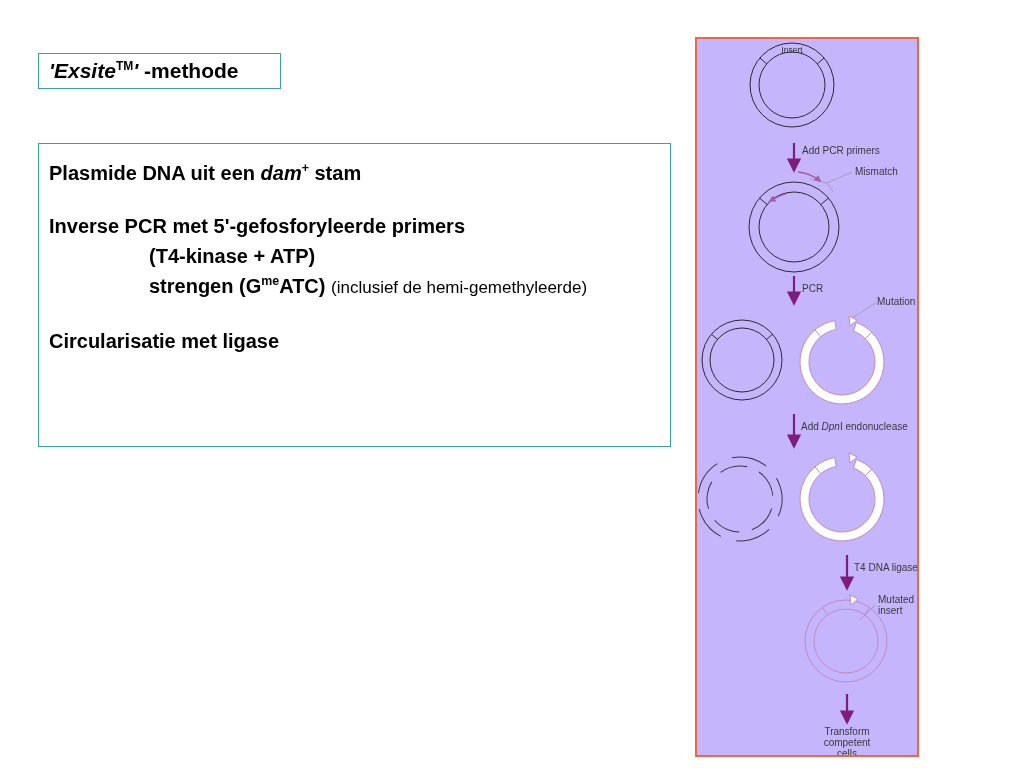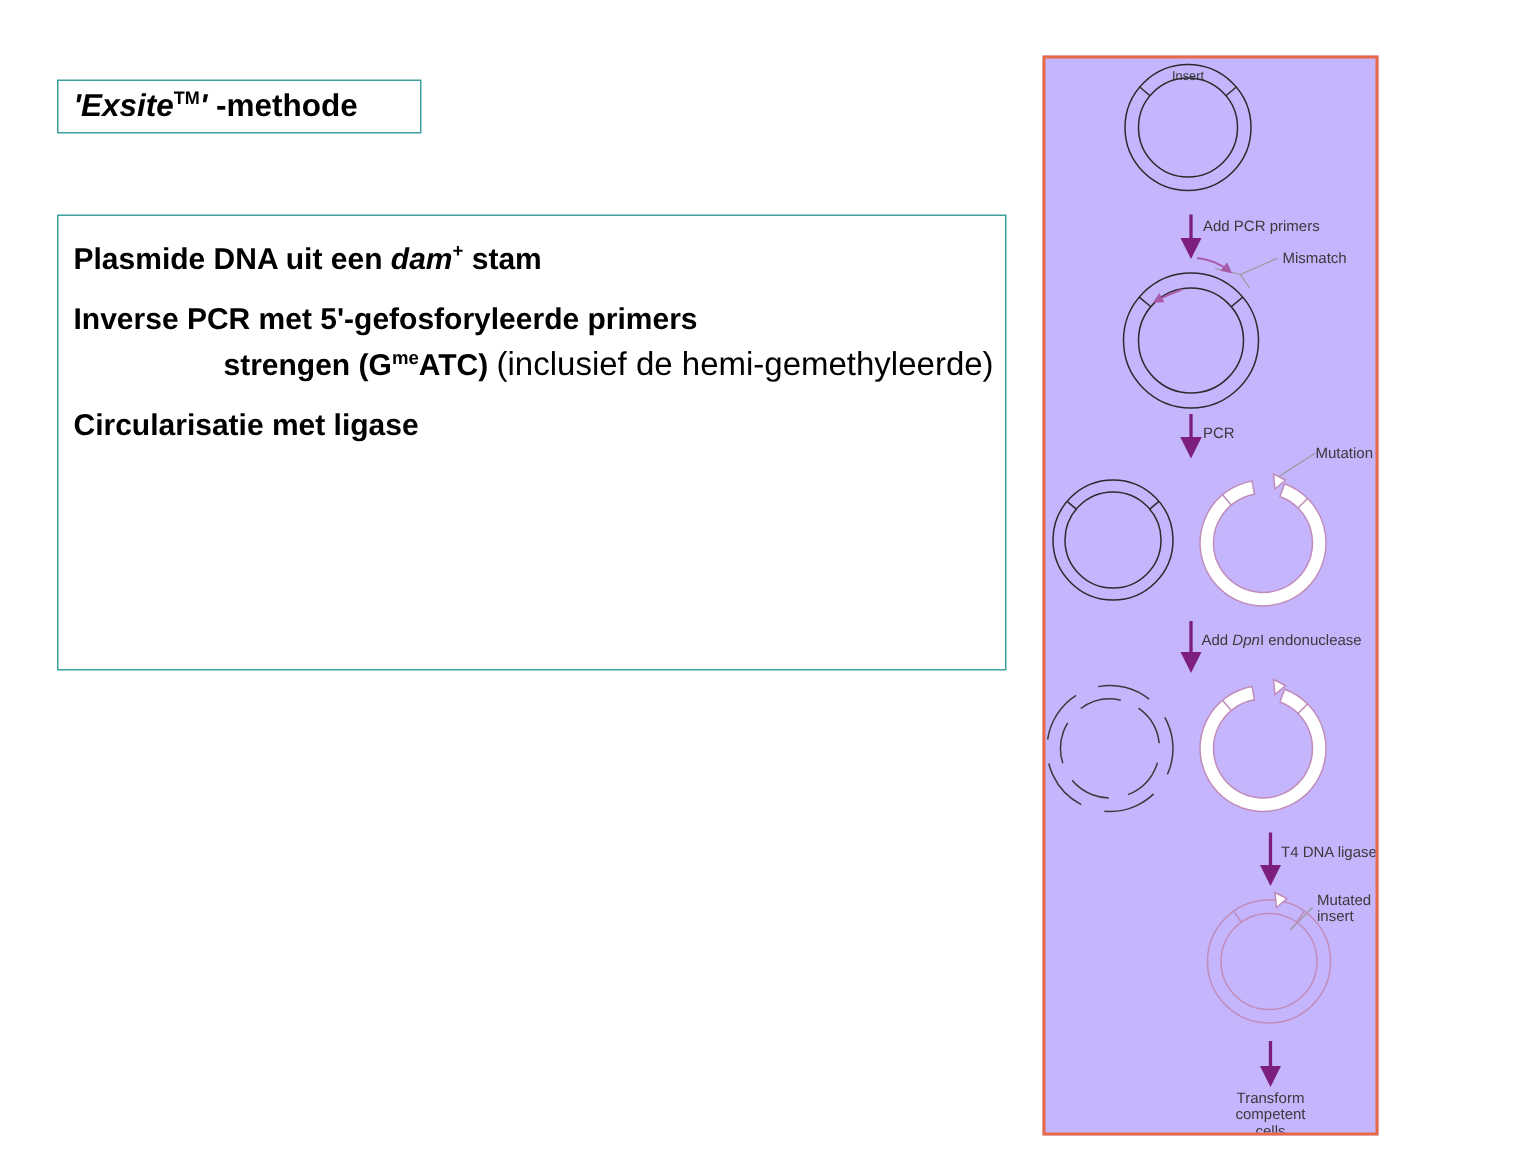--- a/index.html
+++ b/index.html
@@ -13,42 +13,43 @@
     font-size:21px;font-weight:bold;background:#fff;box-sizing:border-box;
   }
   .title-box .it{font-style:italic;}
   .title-box sup{font-style:normal;font-weight:600;font-size:12px;line-height:0;}
   .text-box{
     position:absolute;left:38px;top:143px;width:633px;height:304px;
     border:1px solid #3ca0a0;box-sizing:border-box;background:#fff;
     padding:14px 8px 0 10px;font-size:20px;font-weight:bold;
   }
   .text-box p{margin:0;line-height:30px;white-space:nowrap;}
-  .text-box p.gap{margin-top:10px;}
+  .text-box p.gap{margin-top:23px;}
   .text-box p.indent{padding-left:100px;}
   .text-box .it{font-style:italic;}
   .text-box sup{font-size:62%;line-height:0;}
-  .text-box .note{font-weight:normal;font-size:22px;}
+  .text-box .note{font-weight:normal;font-size:17px;}
   .diagram-panel{
     position:absolute;left:695px;top:37px;width:220px;height:716px;
     border:2px solid #e86946;box-sizing:content-box;background:#c4b5fd;
   }
   svg text{font-family:"Liberation Sans",sans-serif;font-size:10px;fill:#3a3a3a;}
   svg .small{font-size:8.5px;fill:#333;}
 </style>
 </head>
 <body>
 
 <div class="title-box">
   <span><span class="it">'Exsite</span><sup>TM</sup><span class="it">' </span><span>-methode</span></span>
 </div>
 
 <div class="text-box">
   <p><span>Plasmide DNA uit een </span><span class="it">dam</span><sup>+</sup><span> stam</span></p>
   <p class="gap"><span>Inverse PCR met 5'-gefosforyleerde primers</span></p>
+  <p class="indent"><span>(T4-kinase + ATP)</span></p>
   <p class="indent"><span>strengen (G</span><sup>me</sup><span>ATC) </span><span class="note">(inclusief de hemi-gemethyleerde)</span></p>
   <p class="gap"><span>Circularisatie met ligase</span></p>
 </div>
 
 <div class="diagram-panel">
 <svg width="220" height="716" viewBox="0 0 220 716">
   <defs>
     <marker id="ah" viewBox="0 0 8 8" refX="6.5" refY="4" markerWidth="6.5" markerHeight="6.5" orient="auto">
           <path d="M0,0 L8,4 L0,8 Z" fill="#7d1e7d"></path>
         </marker>

